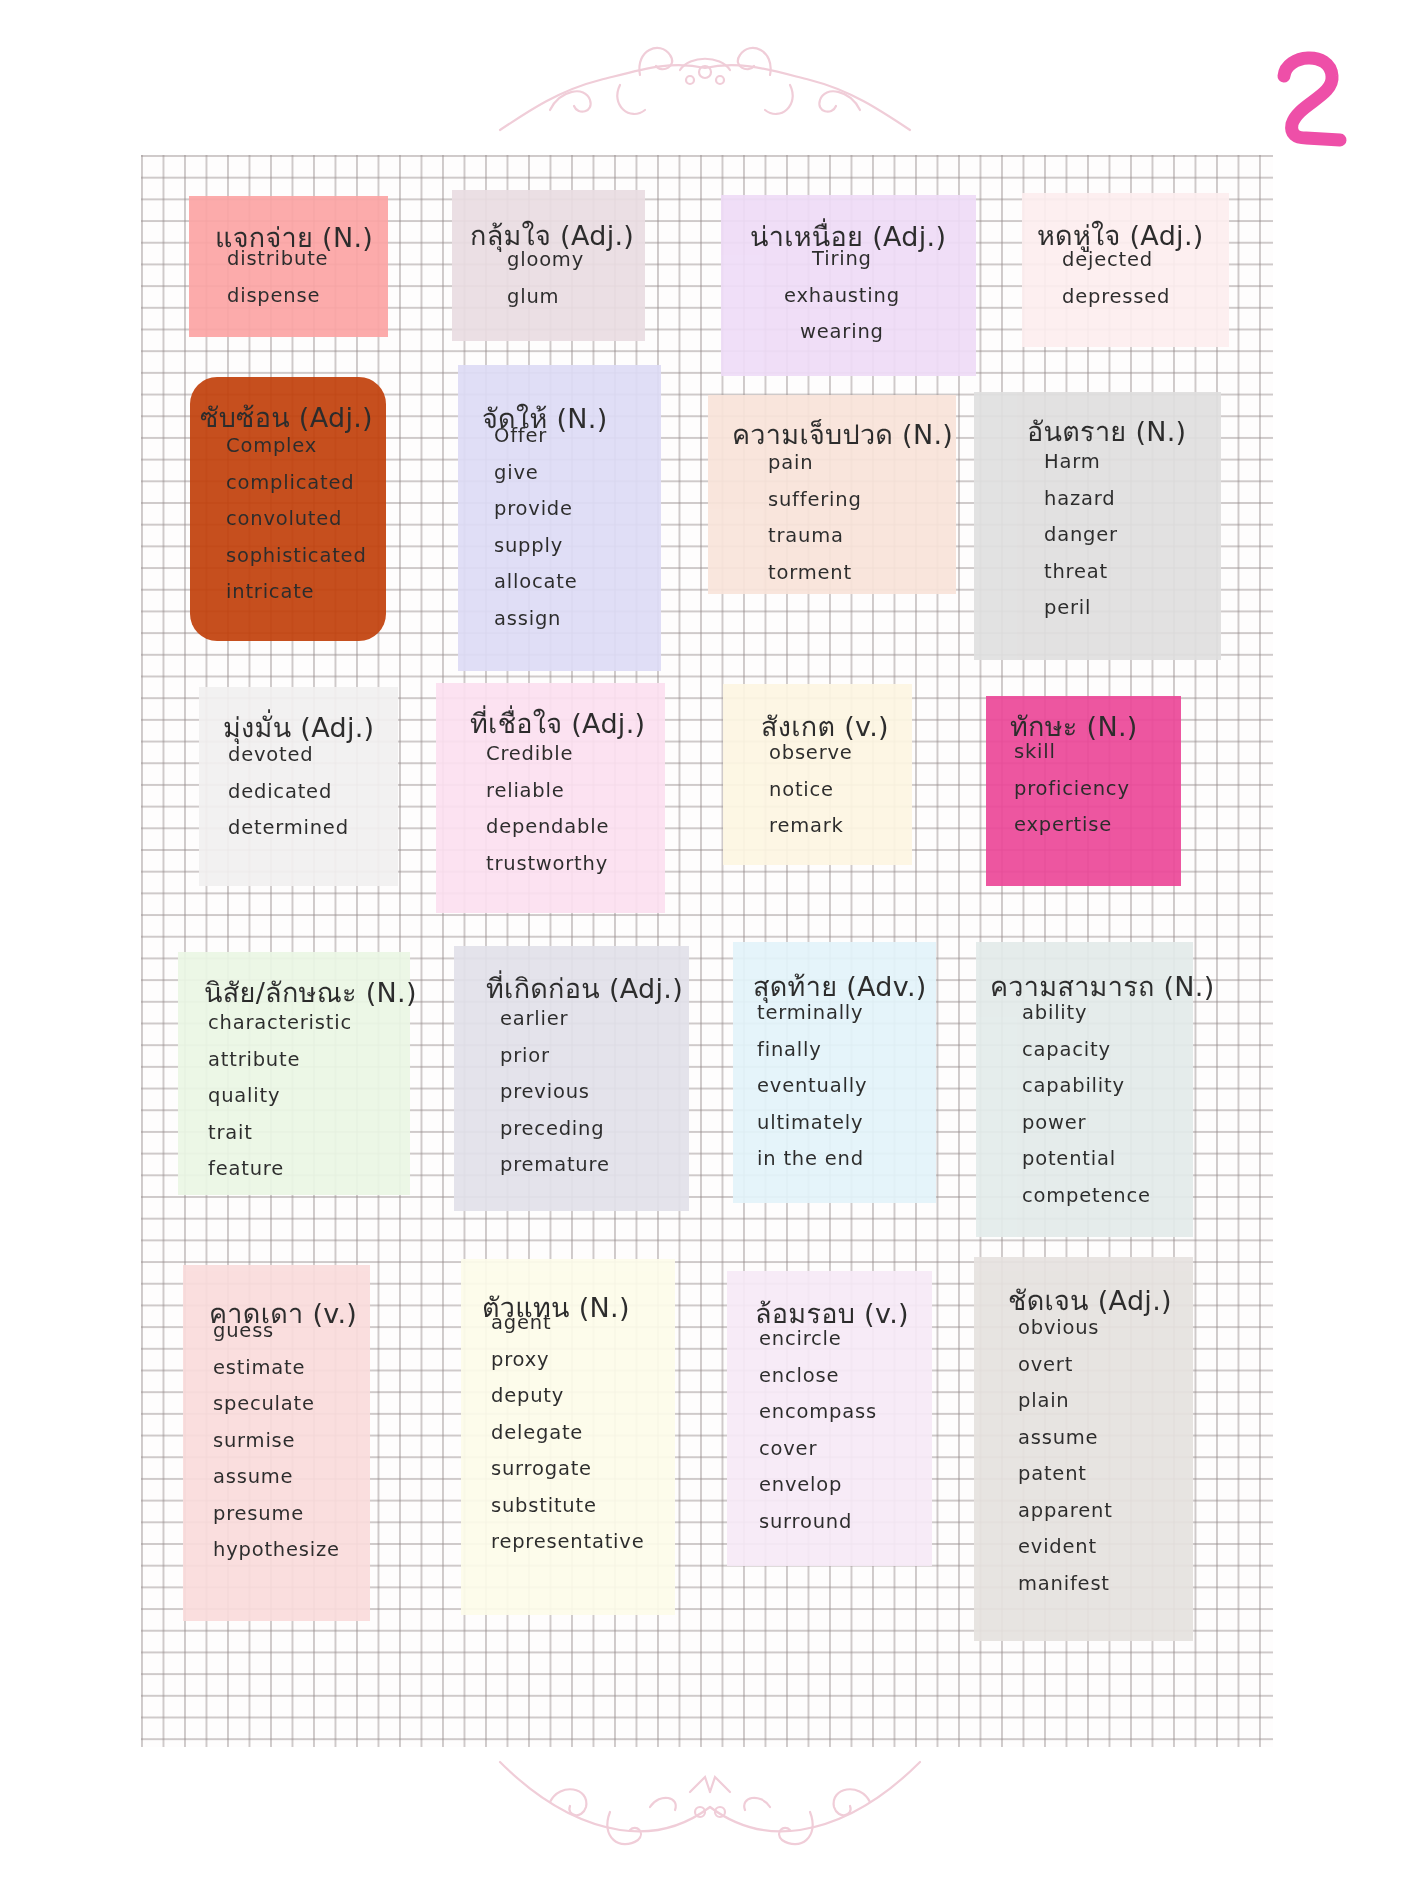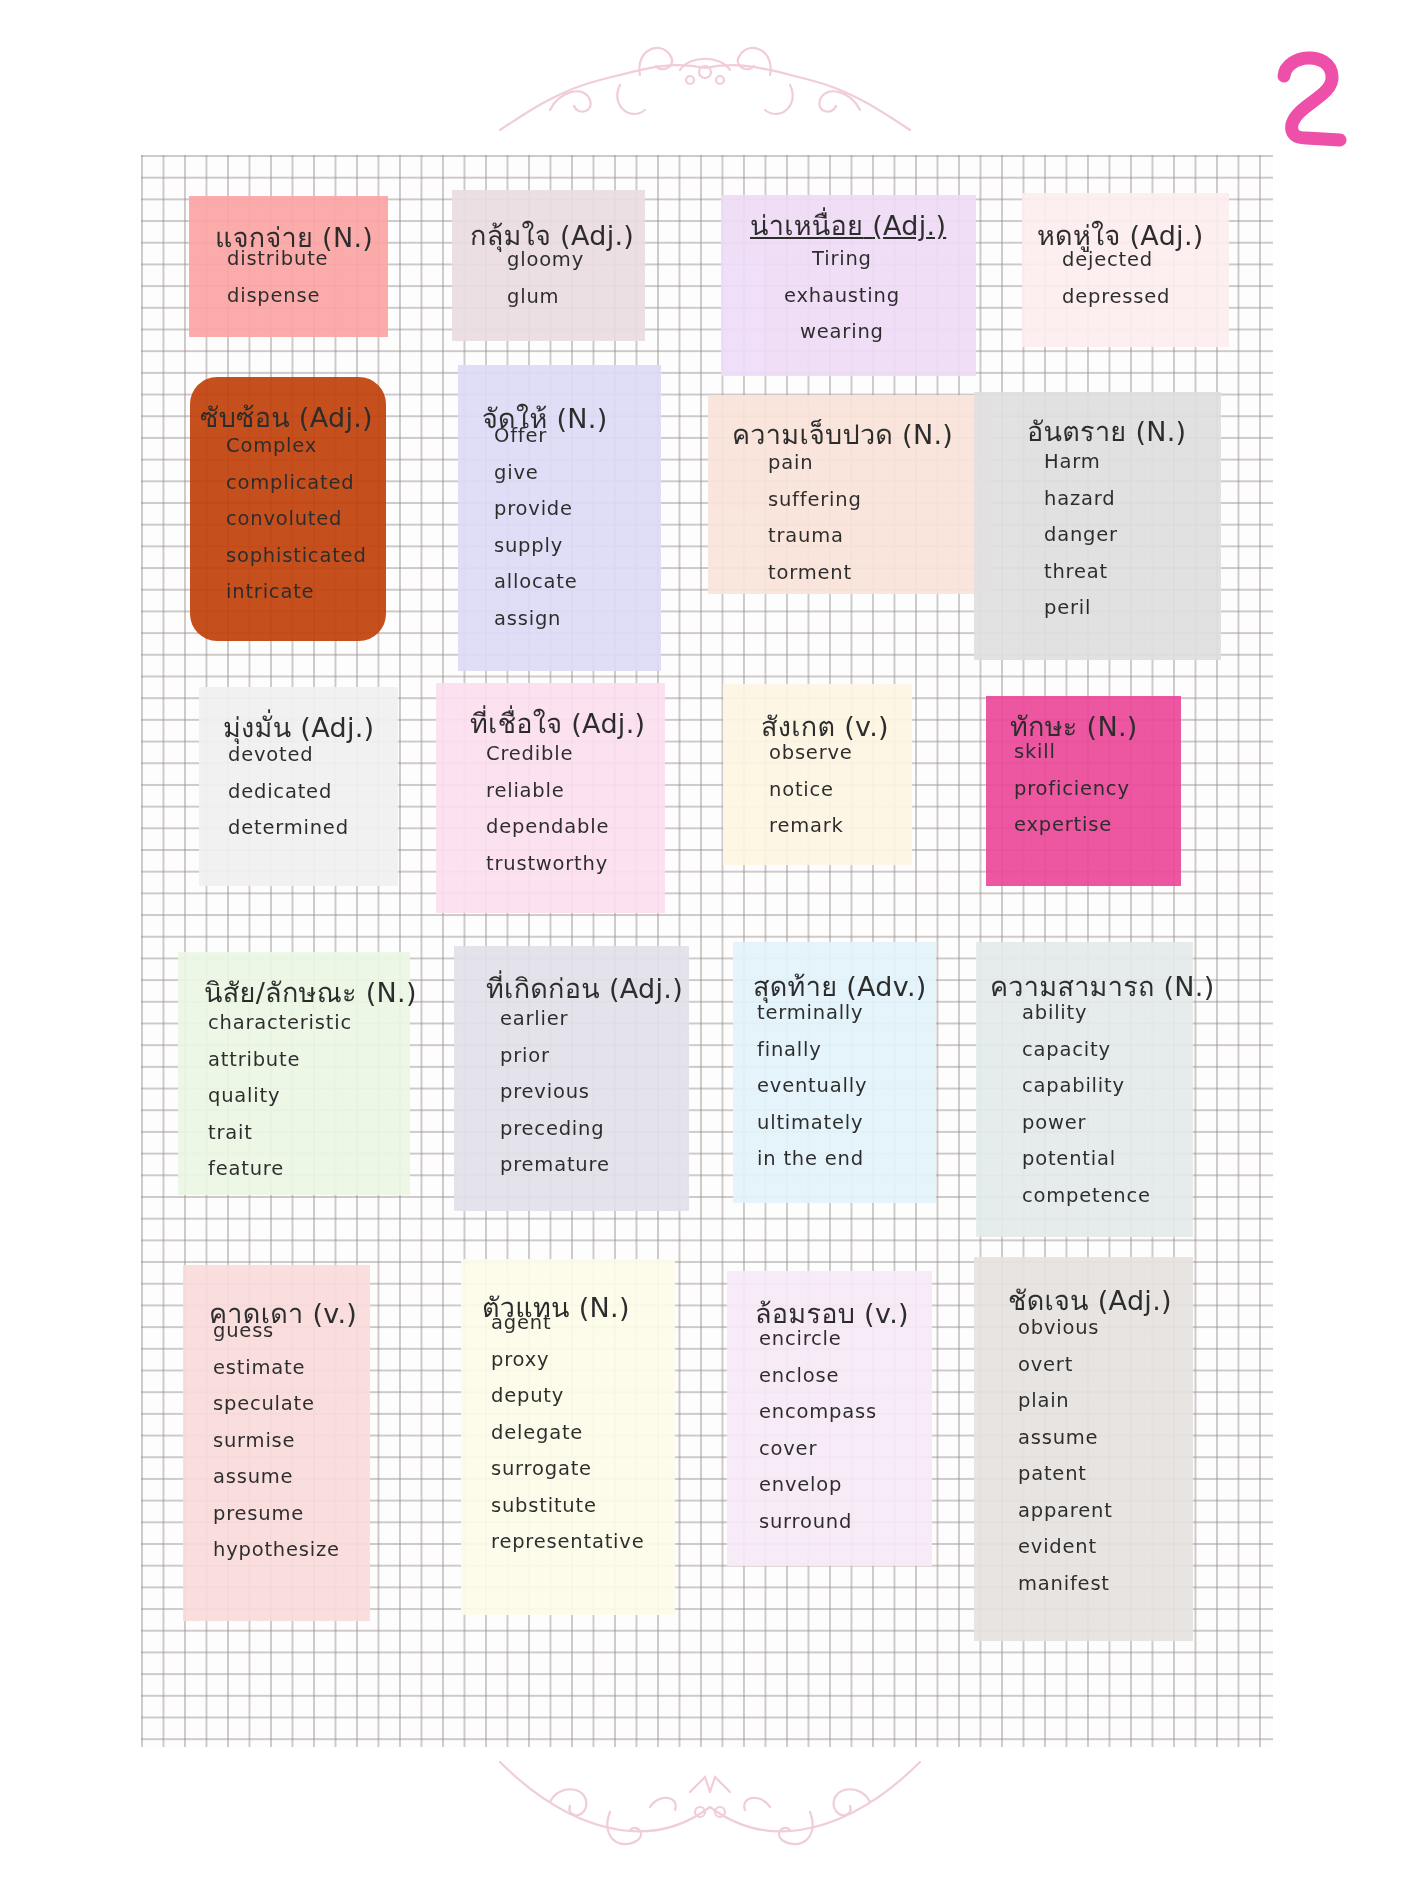--- a/index.html
+++ b/index.html
@@ -51,21 +51,21 @@
       </ul>
     </div>
     <div class="card" style="left: 452px; top: 190px; width: 193px; height: 151px; background: rgb(234, 221, 226); opacity: 0.92;">
       <div class="title" style="left: 18px; top: 24px;"><span>กลุ้มใจ</span><span> </span><span>(Adj.)</span></div>
       <ul style="left: 55px; top: 52px;">
         <li>gloomy</li>
         <li>glum</li>
       </ul>
     </div>
     <div class="card" style="left: 721px; top: 195px; width: 255px; height: 181px; background: rgb(239, 220, 247); opacity: 0.92;">
-      <div class="title" style="left: 29px; top: 9px; text-decoration: underline;"><span>น่าเหนื่อย</span><span> </span><span>(Adj.)</span></div>
+      <div class="title" style="left: 29px; top: 20px;"><span>น่าเหนื่อย</span><span> </span><span>(Adj.)</span></div>
       <ul style="left: 63px; top: 46px; text-align: center;">
         <li>Tiring</li>
         <li>exhausting</li>
         <li>wearing</li>
       </ul>
     </div>
     <div class="card" style="left: 1022px; top: 193px; width: 207px; height: 154px; background: rgb(253, 238, 239); opacity: 0.92;">
       <div class="title" style="left: 15px; top: 21px;"><span>หดหู่ใจ</span><span> </span><span>(Adj.)</span></div>
       <ul style="left: 40px; top: 49px;">
         <li>dejected</li>
@@ -86,21 +86,21 @@
       <div class="title" style="left: 24px; top: 32px;"><span>จัดให้</span><span> </span><span>(N.)</span></div>
       <ul style="left: 36px; top: 53px;">
         <li>Offer</li>
         <li>give</li>
         <li>provide</li>
         <li>supply</li>
         <li>allocate</li>
         <li>assign</li>
       </ul>
     </div>
-    <div class="card" style="left: 708px; top: 395px; width: 248px; height: 199px; background: rgb(249, 228, 218); opacity: 0.92; padding-left: 36px;">
+    <div class="card" style="left: 708px; top: 395px; width: 248px; height: 199px; background: rgb(249, 228, 218); opacity: 0.92;">
       <div class="title" style="left: 24px; top: 18px;"><span>ความเจ็บปวด</span><span> </span><span>(N.)</span></div>
       <ul style="left: 60px; top: 50px;">
         <li>pain</li>
         <li>suffering</li>
         <li>trauma</li>
         <li>torment</li>
       </ul>
     </div>
     <div class="card" style="left: 974px; top: 392px; width: 247px; height: 268px; background: rgb(224, 223, 223); opacity: 0.92;">
       <div class="title" style="left: 53px; top: 18px;"><span>อันตราย</span><span> </span><span>(N.)</span></div>

